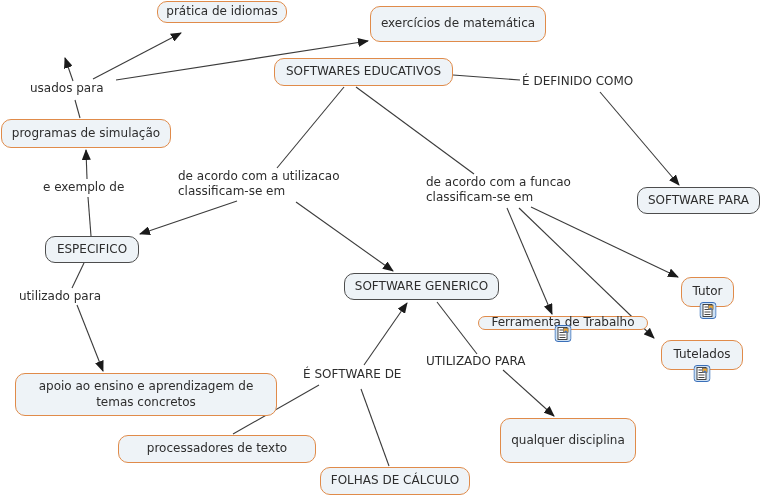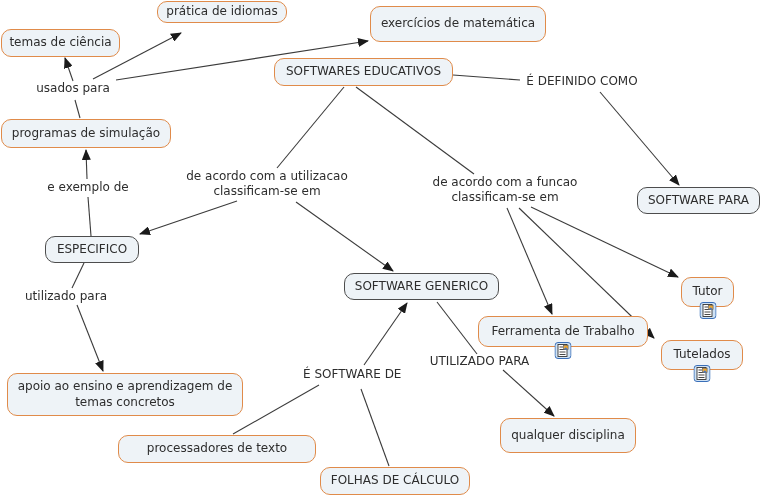--- a/index.html
+++ b/index.html
@@ -20,21 +20,21 @@
     font-size:12px; color:#2d2d2d;
     line-height:1.3;
     padding:1px 4px;
   }
   .node.dark { border-color:#4d4d4d; }
   .node .txt { display:block; }
   .node .res-icon {
     position:absolute; left:50%; bottom:-13px; transform:translateX(-50%);
   }
   .phrase {
-    position:absolute; text-align:center;
+    position:absolute; 
     font-size:12px; color:#2d2d2d; white-space:nowrap; line-height:1.25;
   }
   .phrase.wrap { white-space:normal; }
 </style>
 </head>
 <body>
 
 <div id="stage">
 
   <svg id="connectors" viewBox="0 0 761 498" xmlns="http://www.w3.org/2000/svg">
@@ -62,23 +62,20 @@
     <line x1="237" y1="201" x2="140" y2="234" marker-end="url(#arr)"></line>
     <line x1="296" y1="202" x2="393" y2="271" marker-end="url(#arr)"></line>
     <line x1="531" y1="207" x2="678" y2="277" marker-end="url(#arr)"></line>
     <line x1="507" y1="208" x2="552" y2="314" marker-end="url(#arr)"></line>
     <line x1="519" y1="208" x2="654" y2="338" marker-end="url(#arr)"></line>
     <line x1="77" y1="305" x2="103" y2="371" marker-end="url(#arr)"></line>
     <line x1="364" y1="365" x2="407" y2="303" marker-end="url(#arr)"></line>
     <line x1="503" y1="370" x2="554" y2="416" marker-end="url(#arr)"></line>
   </svg>
 
-  <div class="node" style="left:1px;top:29px;width:119px;height:28px">
-    <span class="txt">temas de ciência</span>
-  </div>
 
   <div class="node" style="left:157px;top:1px;width:130px;height:22px">
     <span class="txt">prática de idiomas</span>
   </div>
 
   <div class="node" style="left:370px;top:6px;width:176px;height:36px">
     <span class="txt">exercícios de matemática</span>
   </div>
 
   <div class="node" style="left:274px;top:58px;width:179px;height:28px">
@@ -108,21 +105,21 @@
       <line x1="5" y1="12.5" x2="11" y2="12.5" stroke="#333333" stroke-width="0.9"></line>
       <rect x="9" y="3.2" width="4.6" height="4.2" fill="#f0a830" stroke="#555555" stroke-width="0.6"></rect>
       <path d="M9 7.4 h4.6 l-2.3 -2.1 z" fill="#4a79c0"></path>
     </svg>
   </div>
 
   <div class="node dark" style="left:344px;top:273px;width:155px;height:27px">
     <span class="txt">SOFTWARE GENERICO</span>
   </div>
 
-  <div class="node" style="left:478px;top:316px;width:170px;height:31px">
+  <div class="node" style="left:478px;top:316px;width:170px;height:14px">
     <span class="txt">Ferramenta de Trabalho</span>
     <svg class="res-icon" width="17" height="17" viewBox="0 0 17 17" xmlns="http://www.w3.org/2000/svg">
       <rect x="0.5" y="0.5" width="16" height="16" rx="3" fill="#cfe2f4" stroke="#3a6fb8"></rect>
       <rect x="3.5" y="2.5" width="9" height="12" fill="#ffffff" stroke="#333333" stroke-width="0.9"></rect>
       <line x1="5" y1="5" x2="8.5" y2="5" stroke="#333333" stroke-width="0.9"></line>
       <line x1="5" y1="7.5" x2="11" y2="7.5" stroke="#333333" stroke-width="0.9"></line>
       <line x1="5" y1="10" x2="11" y2="10" stroke="#333333" stroke-width="0.9"></line>
       <line x1="5" y1="12.5" x2="11" y2="12.5" stroke="#333333" stroke-width="0.9"></line>
       <rect x="9" y="3.2" width="4.6" height="4.2" fill="#f0a830" stroke="#555555" stroke-width="0.6"></rect>
       <path d="M9 7.4 h4.6 l-2.3 -2.1 z" fill="#4a79c0"></path>
@@ -136,25 +133,25 @@
       <rect x="3.5" y="2.5" width="9" height="12" fill="#ffffff" stroke="#333333" stroke-width="0.9"></rect>
       <line x1="5" y1="5" x2="8.5" y2="5" stroke="#333333" stroke-width="0.9"></line>
       <line x1="5" y1="7.5" x2="11" y2="7.5" stroke="#333333" stroke-width="0.9"></line>
       <line x1="5" y1="10" x2="11" y2="10" stroke="#333333" stroke-width="0.9"></line>
       <line x1="5" y1="12.5" x2="11" y2="12.5" stroke="#333333" stroke-width="0.9"></line>
       <rect x="9" y="3.2" width="4.6" height="4.2" fill="#f0a830" stroke="#555555" stroke-width="0.6"></rect>
       <path d="M9 7.4 h4.6 l-2.3 -2.1 z" fill="#4a79c0"></path>
     </svg>
   </div>
 
-  <div class="node" style="left:7px;top:373px;width:236px;height:43px">
+  <div class="node" style="left:15px;top:373px;width:262px;height:43px">
     <span class="txt">apoio ao ensino e aprendizagem de temas concretos</span>
   </div>
 
-  <div class="node" style="left:500px;top:418px;width:136px;height:35px">
+  <div class="node" style="left:500px;top:418px;width:136px;height:45px">
     <span class="txt">qualquer disciplina</span>
   </div>
 
   <div class="node" style="left:118px;top:435px;width:198px;height:28px">
     <span class="txt">processadores de texto</span>
   </div>
 
   <div class="node" style="left:320px;top:467px;width:150px;height:28px">
     <span class="txt">FOLHAS DE CÁLCULO</span>
   </div>

